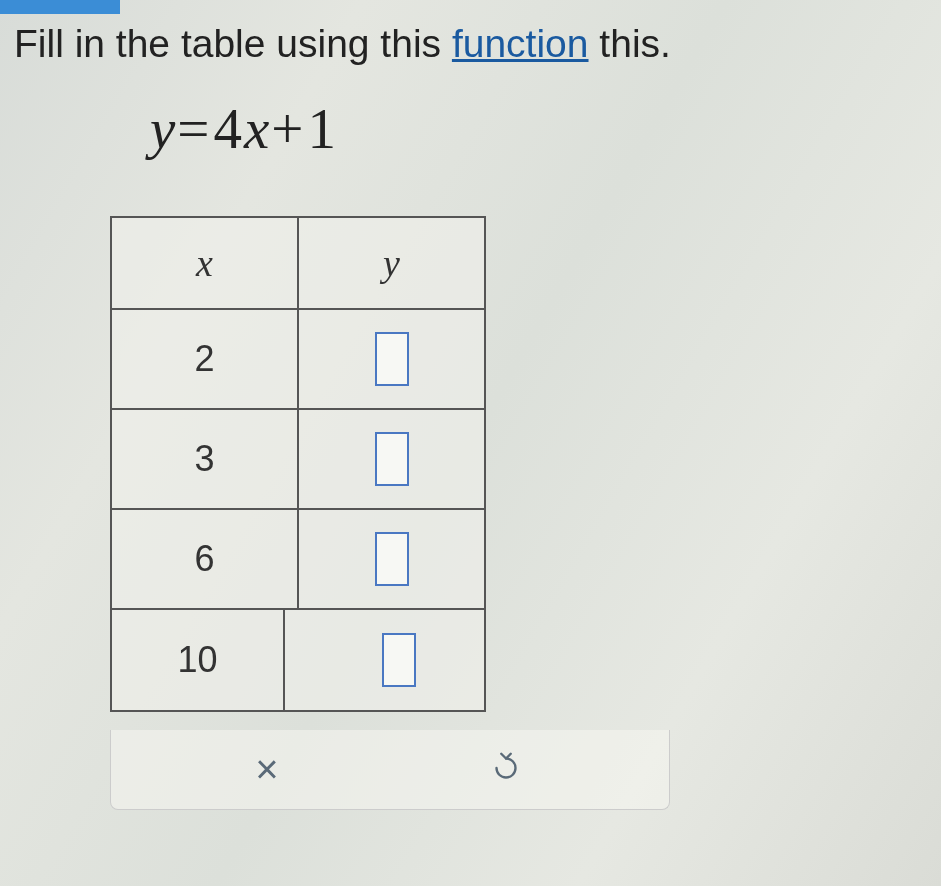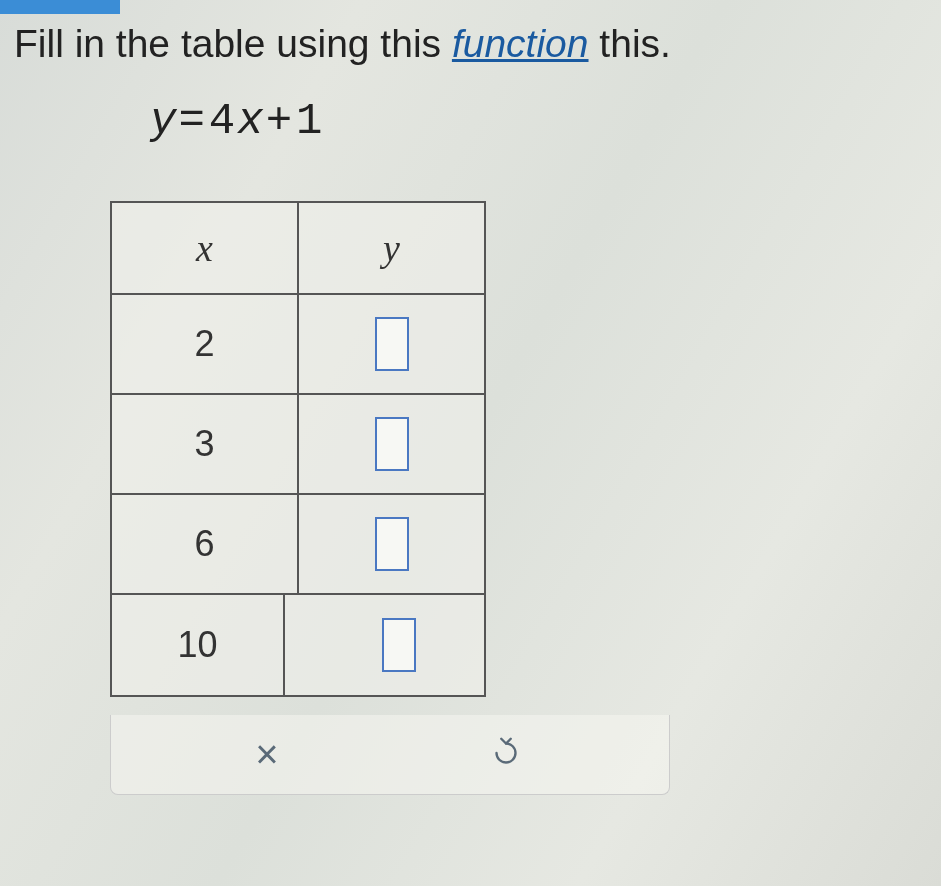--- a/index.html
+++ b/index.html
@@ -23,27 +23,26 @@
   }
   .prompt {
     padding: 22px 14px 0 14px;
     font-size: 39px;
     color: #222;
   }
   .prompt .link {
     color: #1a5aa0;
     text-decoration: underline;
     cursor: pointer;
-    font-style: italic;
   }
   .equation {
     margin: 30px 12px 0 150px;
-    font-family: Liberation Mono, monospace;
+    font-family: Liberation Serif, serif;
     font-style: italic;
-    font-size: 44px;
+    font-size: 57px;
     color: #222;
   }
   .equation .op {
     font-style: normal;
     margin: 0 2px;
   }
   .table-wrap {
     margin: 55px 0 0 110px;
     width: 376px;
     border: 2px solid #555;

